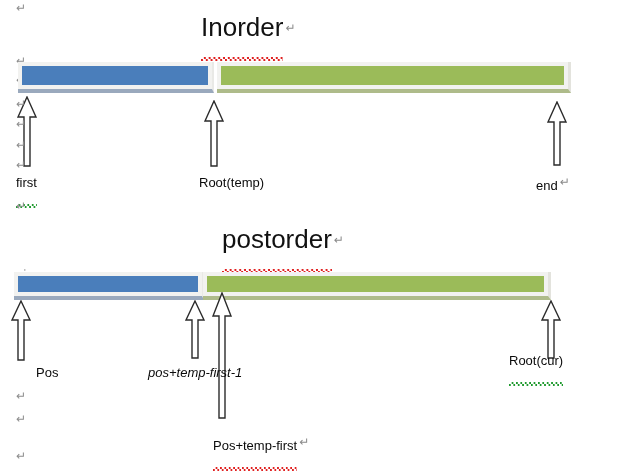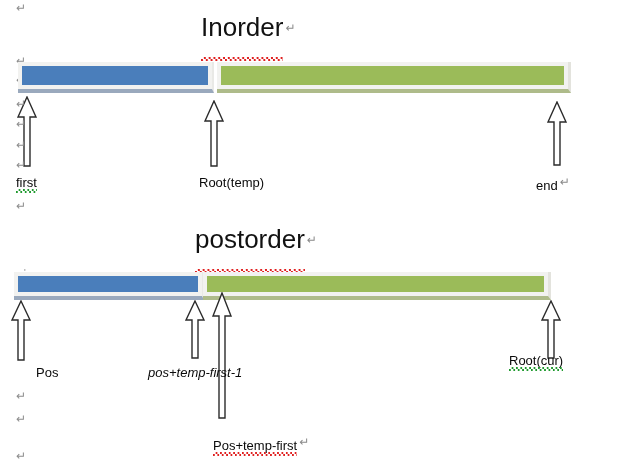--- a/index.html
+++ b/index.html
@@ -88,21 +88,21 @@
   .label {
     position: absolute;
     font-size: 13px;
     line-height: 1;
     white-space: nowrap;
     color: #0a0a0a;
   }
   .label .txt {
     position: relative;
     display: inline-block;
-    padding-bottom: 1px;
+    padding-bottom: 16px;
   }
   .spell-green .txt::after {
     content: "";
     position: absolute;
     left: 0;
     right: 0;
     bottom: -3px;
     height: 4px;
     background-image:
       radial-gradient(circle at 1.1px 3.0px, #1f9a2e 1.0px, rgba(0,0,0,0) 1.15px),
@@ -180,21 +180,21 @@
   </div>
   <div class="label" style="left:199px; top:176px;text-decoration:underline;">
     <span class="txt">Root(temp)</span>
   </div>
   <div class="label" style="left:536px; top:176px;">
     <span class="txt">end</span><span class="pilcrow-inline">↵</span>
   </div>
 
   <div class="pilcrow" style="left:16px; top:200px;">↵</div>
 
-  <div class="title spell-red" style="left:195px; top:226px;">
+  <div class="title spell-red" style="left:222px; top:226px;">
     <span class="txt">postorder</span><span class="pilcrow-inline">↵</span>
   </div>
 
   <div class="pilcrow" style="left:24px; top:268px; font-size:9px;">'</div>
 
   <div class="bar-frame blue" style="left:14px; top:272px; width:190px; height:28px;">
     <div class="bar-fill fill-blue"></div>
   </div>
 
   <div class="bar-frame green" style="left:203px; top:272px; width:348px; height:28px;">

